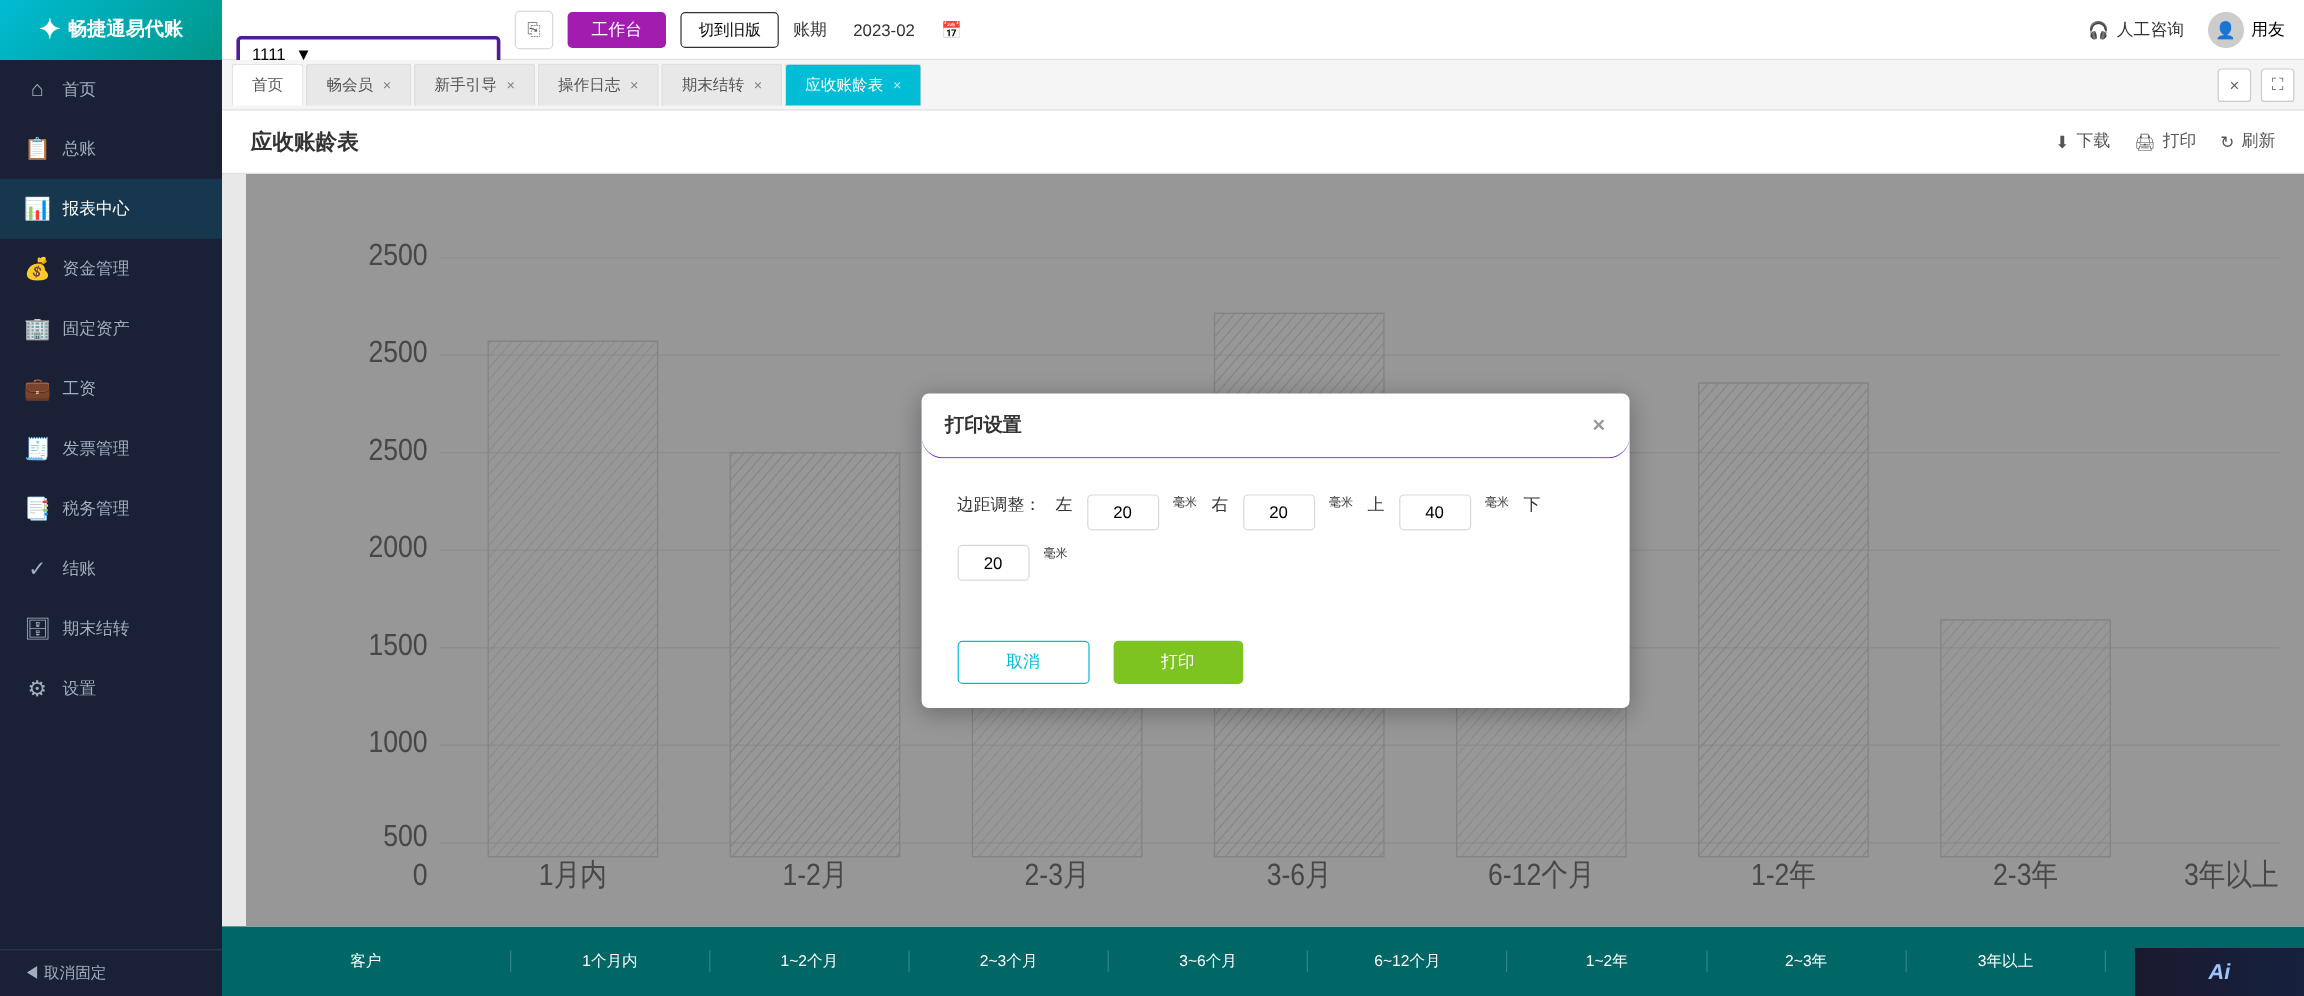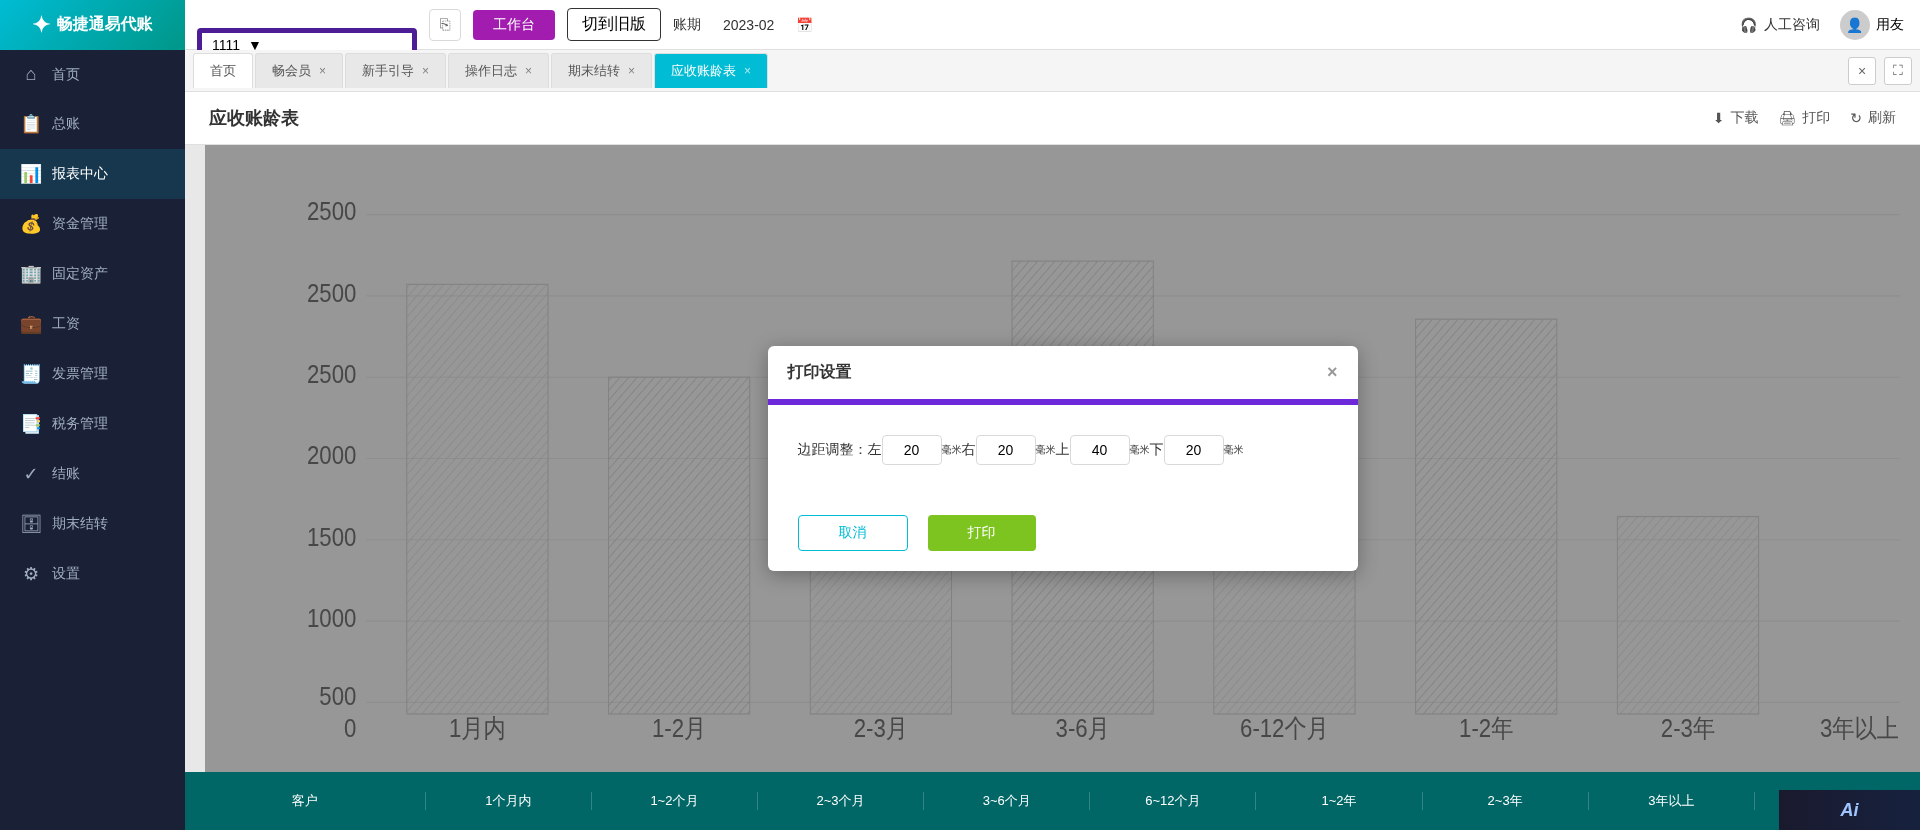--- a/index.html
+++ b/index.html
@@ -12,36 +12,36 @@
       padding: 0 16px; gap: 12px;
     }
     .logo-area {
       width: 185px; height: 50px; background: linear-gradient(135deg, #00bcd4, #009688);
       display: flex; align-items: center; justify-content: center;
       color: #fff; font-size: 16px; font-weight: bold; flex-shrink: 0;
       margin-left: -16px;
     }
     .logo-icon { font-size: 22px; margin-right: 6px; }
     .company-selector {
-      display: flex; align-items: flex-end; border: 5px solid #4c1d95;
+      display: flex; align-items: flex-end; border: 3px solid #4c1d95;
       border-radius: 4px; padding: 4px 10px; min-width: 220px; cursor: pointer;
       background: #fff; gap: 8px; margin-top: 40px;
     }
     .copy-btn {
       width: 32px; height: 32px; border: 1px solid #d9d9d9; border-radius: 4px;
       display: flex; align-items: center; justify-content: center; cursor: pointer;
       background: #fff; color: #666;
     }
     .workbench-btn {
       background: #a21caf; color: #fff; border: none; border-radius: 4px;
       padding: 6px 20px; cursor: pointer; font-size: 14px;
     }
     .switch-btn {
       border: 1px solid #333; border-radius: 4px; padding: 5px 14px;
-      background: #fff; cursor: pointer; font-size: 16px;
+      background: #fff; cursor: pointer; font-size: 13px;
     }
     .period-area { display: flex; align-items: center; gap: 22px; color: #333; }
     .header-right { margin-left: auto; display: flex; align-items: center; gap: 20px; }
     .consult-btn { display: flex; align-items: center; gap: 6px; color: #333; cursor: pointer; }
     .user-area { display: flex; align-items: center; gap: 6px; cursor: pointer; }
     .avatar { width: 30px; height: 30px; border-radius: 50%; background: #ccc; display: flex; align-items: center; justify-content: center; color: #666; }
 
     
     .main-layout { display: flex; height: 780px; }
 
@@ -128,25 +128,25 @@
       position: absolute; top: 0; left: 0; right: 0; bottom: 0;
       background: rgba(0,0,0,0.3); display: flex; align-items: center; justify-content: center;
       z-index: 100;
     }
     .dialog {
       background: #fff; border-radius: 6px; box-shadow: 0 4px 20px rgba(0,0,0,0.3);
       width: 590px; padding: 0; overflow: hidden;
     }
     .dialog-header {
       padding: 16px 20px; font-size: 16px; font-weight: bold; color: #333;
-      border-bottom: 6px solid #6d28d9; display: flex; align-items: center; justify-content: space-between;
+      border-bottom: 1px solid #6d28d9; display: flex; align-items: center; justify-content: space-between; border-radius: 18px;
     }
     .dialog-close { cursor: pointer; color: #999; font-size: 18px; }
     .dialog-body { padding: 30px 30px; }
-    .margin-row { display: flex; align-items: center; gap: 0; flex-wrap: wrap; }
+    .margin-row { display: flex; align-items: flex-start; gap: 12px; flex-wrap: wrap; }
     .margin-label { font-size: 14px; color: #333; }
     .margin-dir { font-size: 14px; color: #333; }
     .margin-input {
       width: 60px; border: 1px solid #d9d9d9; border-radius: 4px;
       padding: 6px 8px; font-size: 14px; text-align: center;
     }
     .margin-unit { font-size: 10px; color: #333; }
     .dialog-footer {
       display: flex; gap: 20px; padding: 20px 30px;
     }
@@ -253,20 +253,21 @@
           <div class="sidebar-item">
     <span class="sidebar-icon">🗄</span>
     <span>期末结转</span>
   </div>
           <div class="sidebar-item">
     <span class="sidebar-icon">⚙</span>
     <span>设置</span>
   </div>
         </div>
     </div>
+    <div class="sidebar-bottom">◀ 取消固定</div>
   </div>
 
   <div class="content-area">
 
     <div class="tabs-bar">
       <div id="tabs-container" style="display:flex;gap:2px;">
           <div class="tab tab-home">
             <span>首页</span>
           </div>
           <div class="tab">

